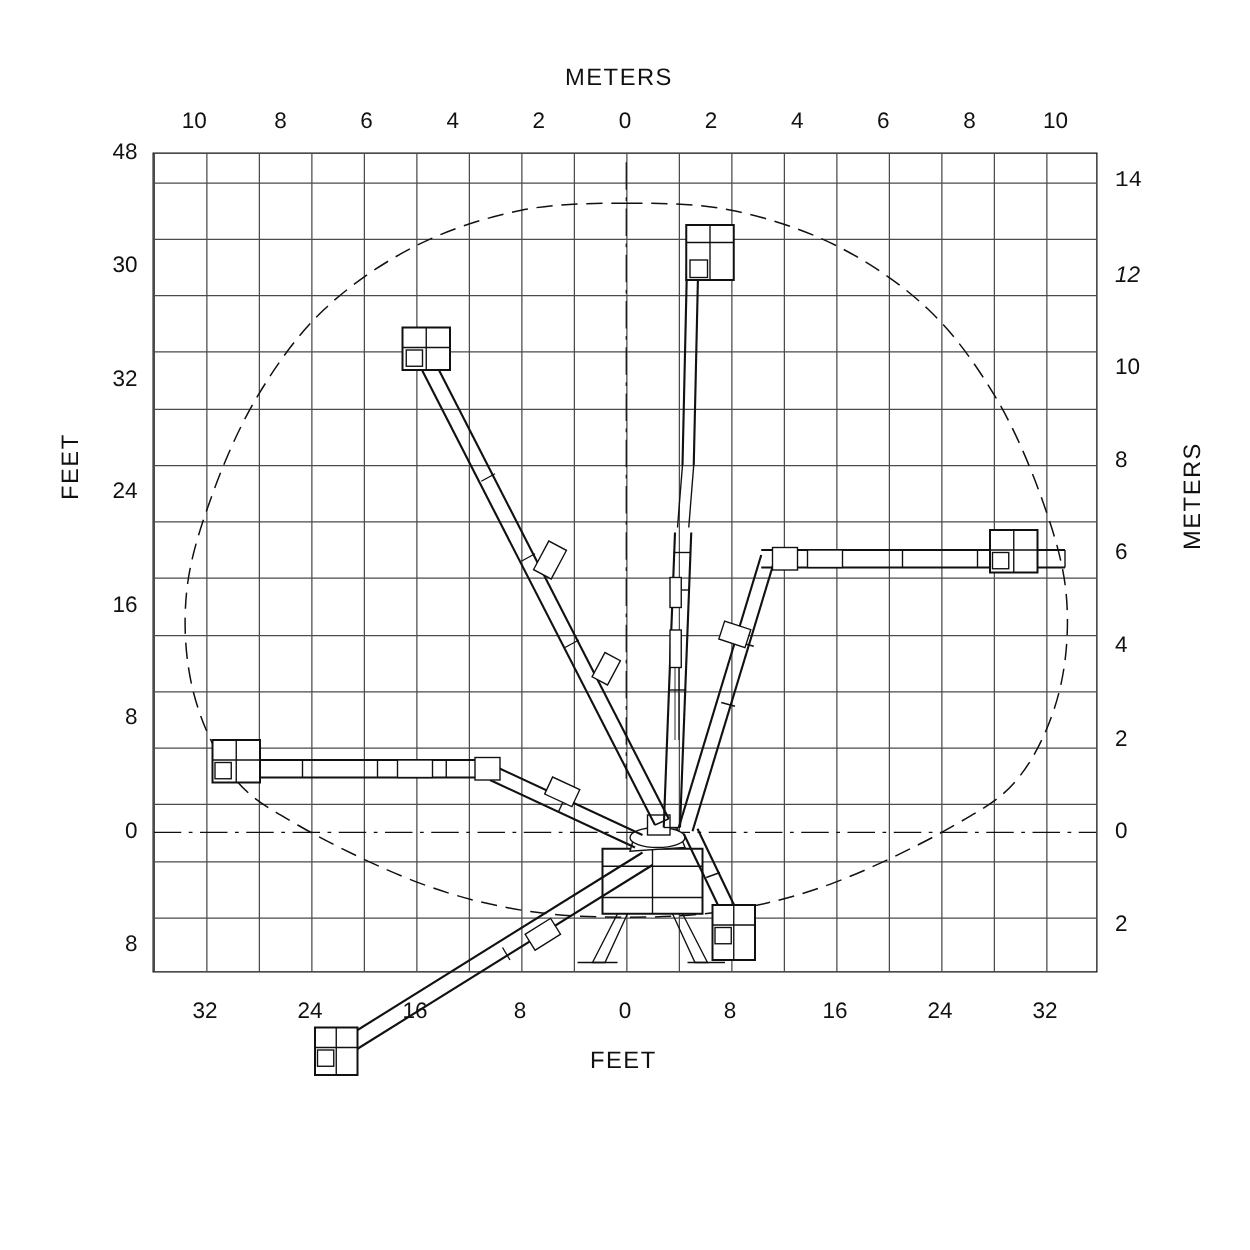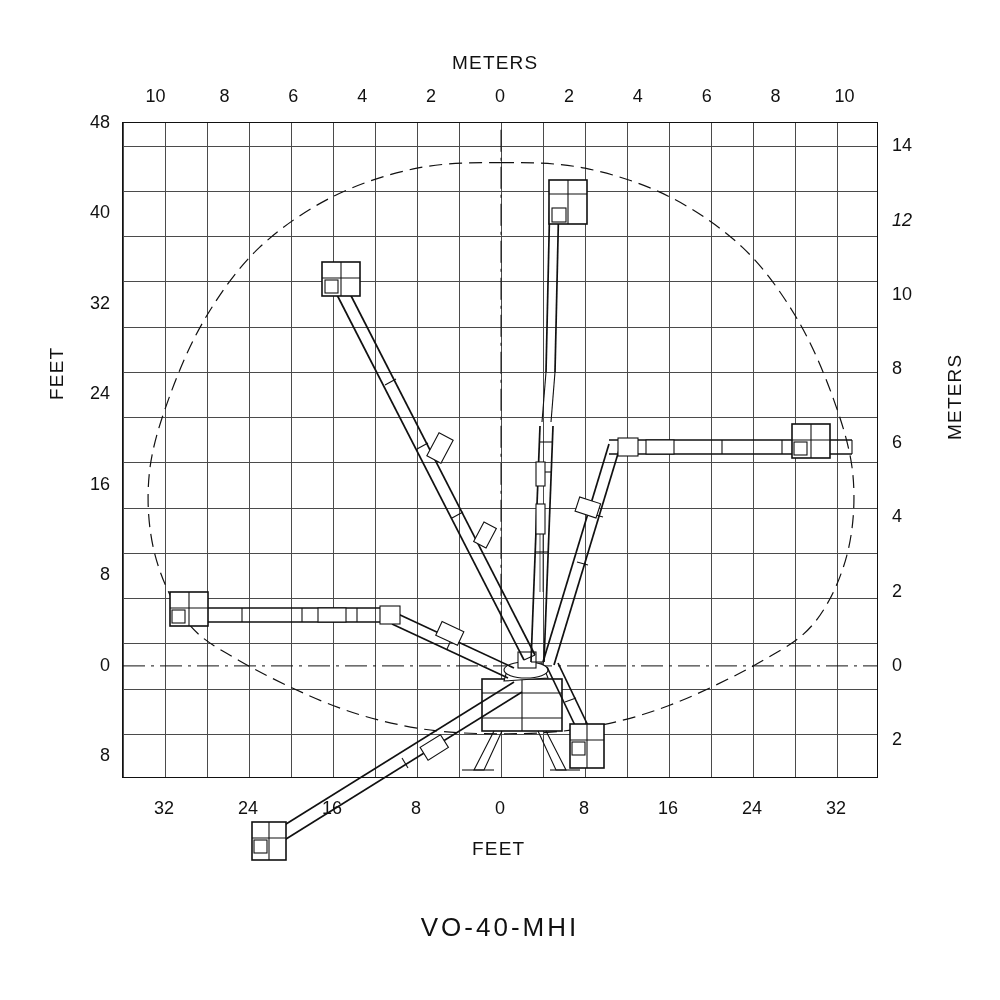--- a/index.html
+++ b/index.html
@@ -128,30 +128,30 @@
       <div class="tick bottom" style="left: 332px; top: 798px;">16</div>
       <div class="tick bottom" style="left: 416px; top: 798px;">8</div>
       <div class="tick bottom" style="left: 500px; top: 798px;">0</div>
       <div class="tick bottom" style="left: 584px; top: 798px;">8</div>
       <div class="tick bottom" style="left: 668px; top: 798px;">16</div>
       <div class="tick bottom" style="left: 752px; top: 798px;">24</div>
       <div class="tick bottom" style="left: 836px; top: 798px;">32</div>
     </div>
   <div class="abs" id="ticks-left">
       <div class="tick left" style="left: 110px; top: 122px;">48</div>
-      <div class="tick left" style="left: 110px; top: 212.483px;">40</div>
+      <div class="tick left" style="left: 110px; top: 212.483px;">30</div>
       <div class="tick left" style="left: 110px; top: 302.966px;">32</div>
       <div class="tick left" style="left: 110px; top: 393.448px;">24</div>
       <div class="tick left" style="left: 110px; top: 483.931px;">16</div>
       <div class="tick left" style="left: 110px; top: 574.414px;">8</div>
       <div class="tick left" style="left: 110px; top: 664.897px;">0</div>
       <div class="tick left" style="left: 110px; top: 755.379px;">8</div>
     </div>
   <div class="abs" id="ticks-right">
-      <div class="tick right" style="left: 892px; top: 145.393px;">14</div>
+      <div class="tick right" style="left: 892px; top: 145.393px; font-family: Liberation Mono, monospace;">14</div>
       <div class="tick right" style="left: 892px; top: 219.607px; font-style: italic;">12</div>
       <div class="tick right" style="left: 892px; top: 293.822px;">10</div>
       <div class="tick right" style="left: 892px; top: 368.037px;">8</div>
       <div class="tick right" style="left: 892px; top: 442.252px;">6</div>
       <div class="tick right" style="left: 892px; top: 516.467px;">4</div>
       <div class="tick right" style="left: 892px; top: 590.682px;">2</div>
       <div class="tick right" style="left: 892px; top: 664.897px;">0</div>
       <div class="tick right" style="left: 892px; top: 739.111px;">2</div>
     </div>
 
@@ -305,14 +305,13 @@
       <path class="ln2" d="M425 545 L460 618"></path>
       <path class="ln2" d="M436 541 L471 614"></path>
       <path class="ln" d="M443 580 L454 576"></path>
       <rect class="fillw2" x="448" y="602" width="34" height="44"></rect>
       <line class="ln" x1="448" y1="618" x2="482" y2="618"></line>
       <line class="ln" x1="465" y1="602" x2="465" y2="646"></line>
       <rect class="fillw" x="450" y="620" width="13" height="13"></rect>
     </g>
   </svg>
 
-  <div id="model-name">VO-40-MHI</div>
 </div>
 
 </body></html>

